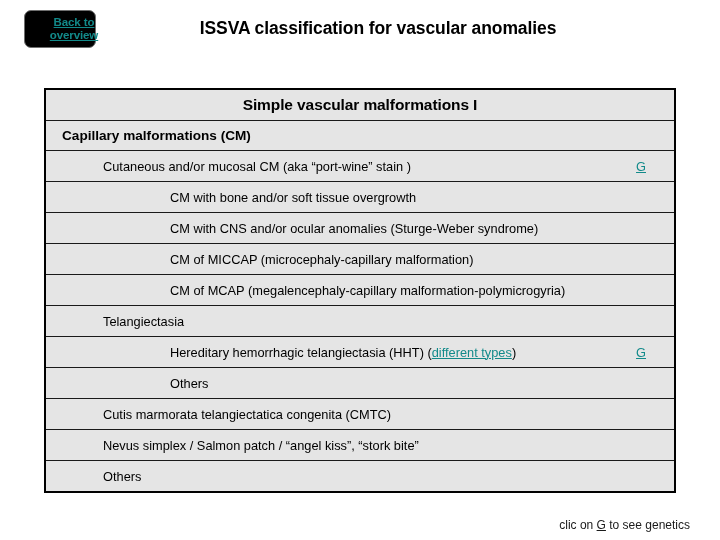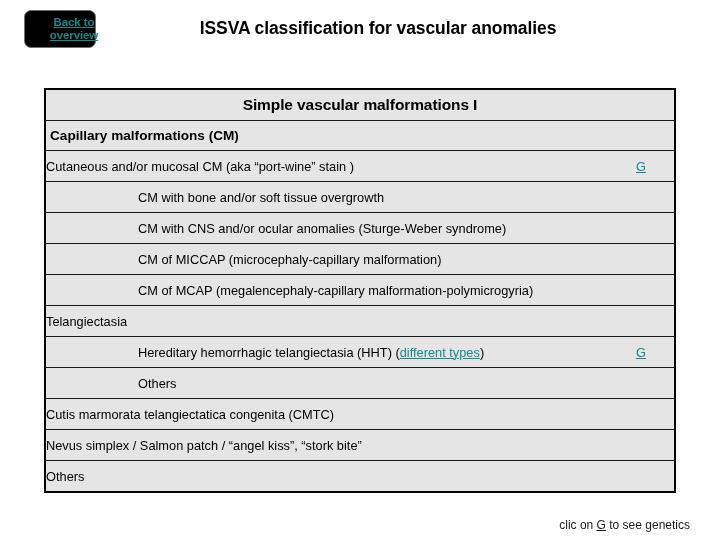--- a/index.html
+++ b/index.html
@@ -100,26 +100,26 @@
     width: 100%;
     font-size: 15.5px;
     font-weight: bold;
     letter-spacing: -0.1px;
   }
 
   
   .grp-text {
     font-size: 13.6px;
     font-weight: bold;
-    padding-left: 4px;
-  }
-
-  
-  .lvl1 { }
-  .lvl2 { padding-left: 92px; }
+    padding-left: 16px;
+  }
+
+  
+  .lvl1 { padding-left: 57px; }
+  .lvl2 { padding-left: 92px; margin-left: 32px; }
 
   .g-cell {
     padding-right: 28px;
   }
   .g-link {
     color: #128a8a;
     font-size: 12.8px;
     text-decoration: underline;
     cursor: pointer;
   }

